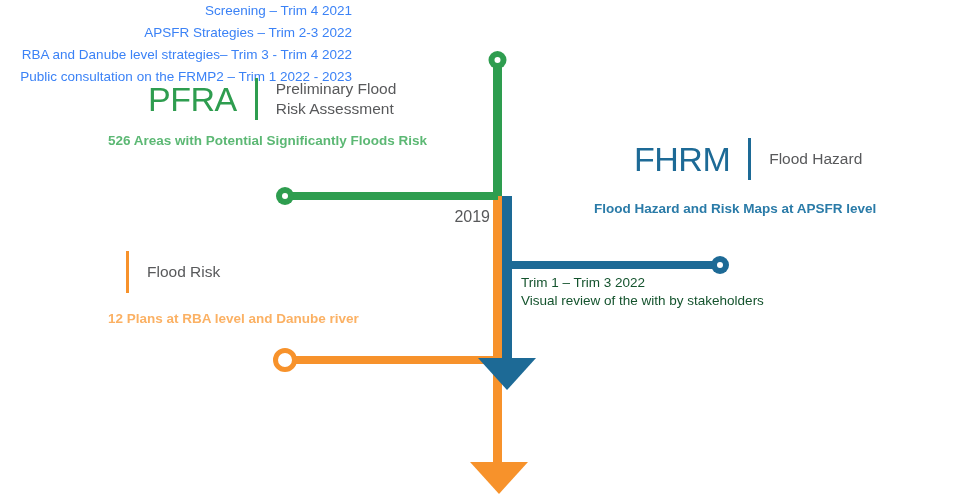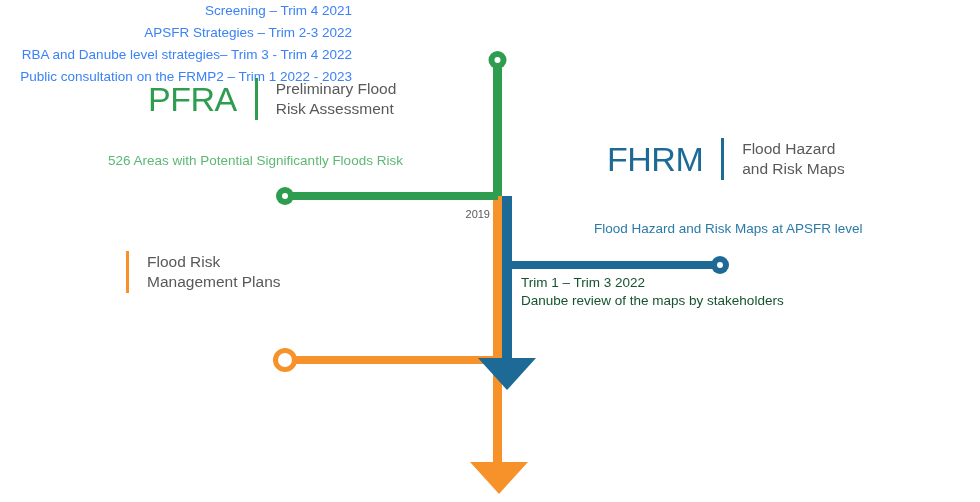--- a/index.html
+++ b/index.html
@@ -41,31 +41,30 @@
     font-size: 15.5px;
     line-height: 20px;
     color: #58595b;
     white-space: nowrap;
   }
 
   .sub {
     font-size: 13.5px;
     line-height: 18px;
     white-space: nowrap;
-    font-weight: 400;
-    margin-top: 20px;
+    font-weight: 700;
   }
   .sub.green  { color:#5cb874; }
   .sub.blue   { color:#2a7ba8; }
   .sub.orange { color:#fbb164; }
 
   
   .year-label {
     position:absolute;
-    font-size: 11px;
+    font-size: 16px;
     color: #58595b;
     white-space: nowrap;
     text-align: right;
   }
   .note {
     position:absolute;
     font-size: 13.5px;
     line-height: 18px;
     color: #14532d;
     white-space: nowrap;
@@ -74,21 +73,21 @@
   .stack-right { text-align:right; }
   .stack-right div { line-height: 22px; font-size: 13.5px; color:#3b82f6; white-space:nowrap; }
 
   
   #pfra-head { left:108px; top:78px; }
   #pfra-sub  { left:108px; top:132px; }
   
   #frmp-head { left:108px; top:251px; }
   #frmp-sub  { left:108px; top:310px; }
   
-  #fhrm-head { left:567px; top:138px; }
+  #fhrm-head { left:594px; top:138px; }
   #fhrm-sub  { left:594px; top:200px;text-align:center; }
 
   #year-2019 { left:400px; top:208px; width:90px; }
   #fhrm-note { left:521px; top:274px; }
   #frmp-stack{ left:130px; top:374px; width:352px; }
 </style>
 </head>
 <body>
 
 <div id="stage">
@@ -139,42 +138,41 @@
       </div>
     </div>
   </div>
   <div class="block sub green" id="pfra-sub">526 Areas with Potential Significantly Floods Risk</div>
 
   <div class="block" id="frmp-head">
     <div class="acro-row">
       <div class="divider orange"></div>
       <div class="desc">
         <div>Flood Risk</div>
-        <div>Management Plans</div>
       </div>
     </div>
   </div>
+  <div class="block sub orange" id="frmp-sub">12 Plans at RBA level and Danube river</div>
 
   <div class="block" id="fhrm-head">
     <div class="acro-row">
       <div class="acro blue">FHRM</div>
       <div class="divider blue"></div>
       <div class="desc">
         <div>Flood Hazard</div>
-        <div>and Risk Maps</div>
       </div>
     </div>
   </div>
   <div class="block sub blue" id="fhrm-sub">Flood Hazard and Risk Maps at APSFR level</div>
 
   <div class="year-label" id="year-2019">2019</div>
 
   <div class="note note-right" id="fhrm-note">
     <div>Trim 1 – Trim 3 2022</div>
-    <div>Danube review of the maps by stakeholders</div>
+    <div>Visual review of the with by stakeholders</div>
   </div>
 
   <div class="stack-right" id="frmp-stack">
     <div>Screening – Trim 4 2021</div>
     <div>APSFR Strategies – Trim 2-3 2022</div>
     <div>RBA and Danube level strategies– Trim 3 - Trim 4 2022</div>
     <div>Public consultation on the FRMP2 – Trim 1 2022 - 2023</div>
   </div>
 
 </div>

